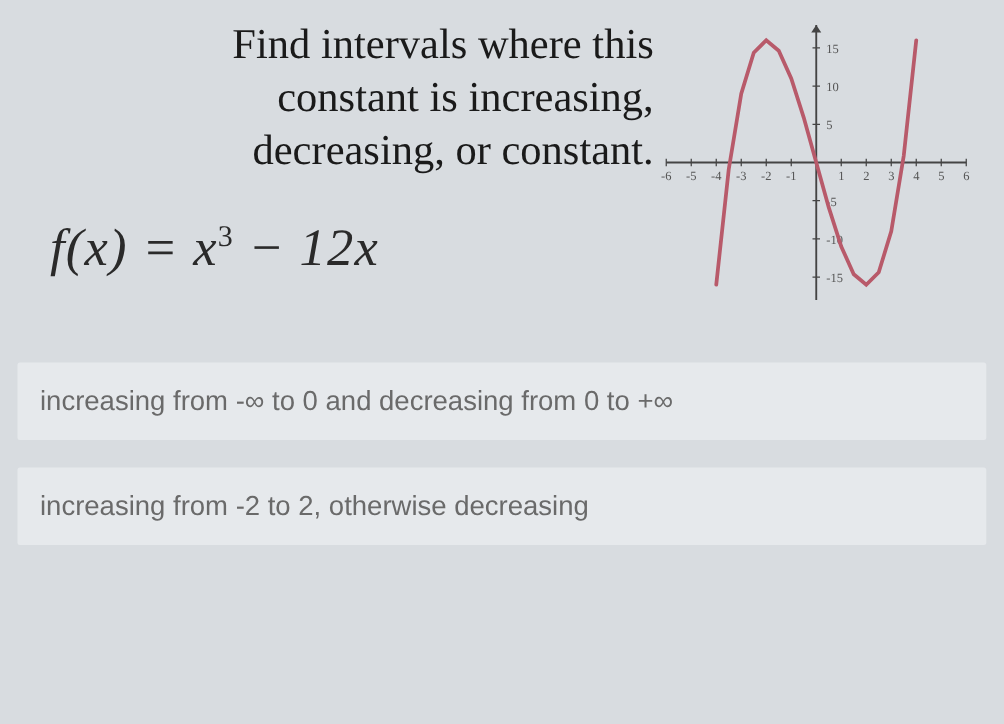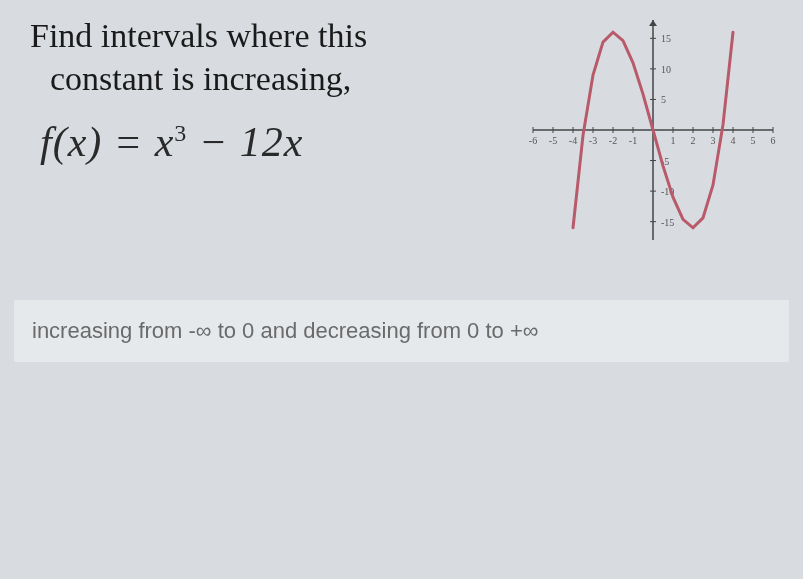--- a/index.html
+++ b/index.html
@@ -18,37 +18,38 @@
     padding: 10px 20px 10px 30px;
   }
   .text-block {
     flex: 1;
     padding-top: 5px;
   }
   .prompt {
     font-size: 34px;
     line-height: 1.25;
     color: #1a1a1a;
+    text-align: right;
   }
   .prompt .l2 { padding-left: 20px; display:block;}
   .prompt .l3 { padding-left: 6px; display:block;}
   .formula {
     font-size: 42px;
-    margin-top: 18px;
+    margin-top: 32px;
     padding-left: 10px;
     font-style: italic;
     letter-spacing: 1px;
   }
   .formula .sup { font-size: 24px; vertical-align: super; font-style: normal;}
   .graph-wrap {
     width: 260px;
     height: 240px;
   }
   .answers {
-    margin-top: 40px;
+    margin-top: 30px;
     padding: 0 14px;
   }
   .answer {
     background: #e6e9ec;
     margin-bottom: 22px;
     padding: 18px 18px;
     font-family: Arial, Helvetica, sans-serif;
     font-size: 22px;
     color: #6a6a6a;
     border-radius: 2px;
@@ -56,20 +57,21 @@
   }
 </style>
 </head>
 <body>
 
 <div class="question-area">
   <div class="text-block">
     <div class="prompt">
       <span>Find intervals where this</span>
       <span class="l2">constant is increasing,</span>
+      <span class="l3">decreasing, or constant.</span>
     </div>
     <div class="formula">
       <span>f(x)</span><span> = </span><span>x</span><span class="sup">3</span><span> − 12x</span>
     </div>
   </div>
   <div class="graph-wrap">
     <svg id="graph-svg" width="260" height="240" viewBox="0 0 260 240">
         <line x1="10" y1="120" x2="250" y2="120" stroke="#444" stroke-width="1.5"></line>
         <line x1="130" y1="230" x2="130" y2="10" stroke="#444" stroke-width="1.5"></line>
         <polygon points="126,16 134,16 130,10" fill="#444"></polygon>
@@ -109,13 +111,14 @@
         <text x="138" y="185.11111111111111" font-size="10" fill="#555">-10</text>
         <line x1="127" y1="211.66666666666666" x2="133" y2="211.66666666666666" stroke="#444"></line>
         <text x="138" y="215.66666666666666" font-size="10" fill="#555">-15</text>
         <path d="M50,217.77777777777777 L60,125.34722222222223 L70,65 L80,32.15277777777777 L90,22.22222222222223 L100,30.625 L110,52.77777777777777 L120,84.09722222222223 L130,120 L140,155.90277777777777 L150,187.22222222222223 L160,209.375 L170,217.77777777777777 L180,207.84722222222223 L190,175 L200,114.65277777777777 L210,22.22222222222223 " stroke="#b85a6a" stroke-width="3" fill="none" stroke-linecap="round"></path>
       </svg>
   </div>
 </div>
 
 <div class="answers">
   <div class="answer">increasing from -∞ to 0 and decreasing from 0 to +∞</div>
+  <div class="answer">increasing from -2 to 2, otherwise decreasing</div>
 </div>
 
 </body></html>

